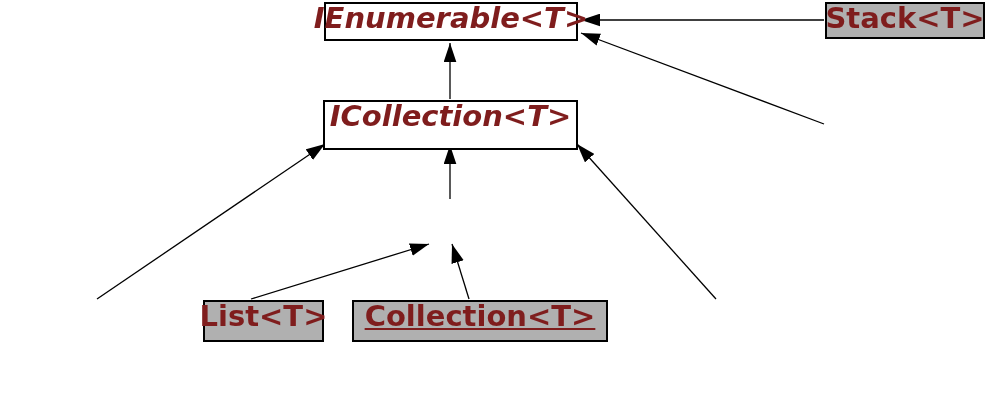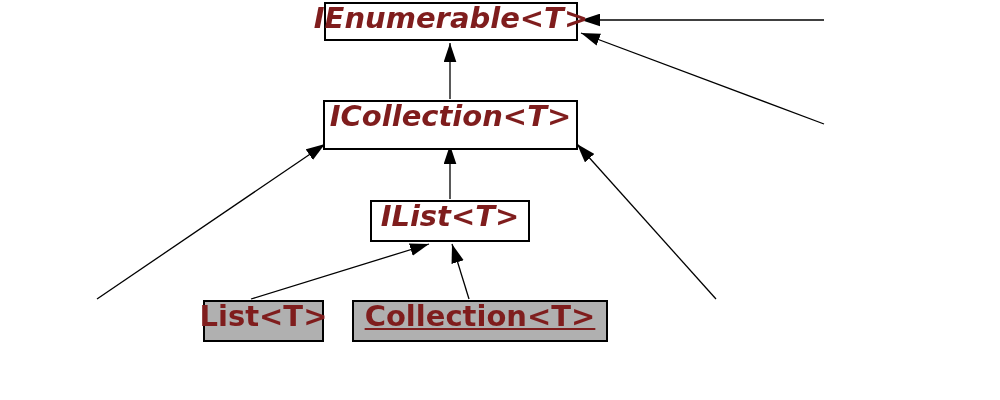--- a/index.html
+++ b/index.html
@@ -64,24 +64,24 @@
   </svg>
 
   <div class="node interface" style="left:324px; top:2px;  width:254px; height:39px;">
     <span>IEnumerable&lt;T&gt;</span>
   </div>
 
   <div class="node interface" style="left:323px; top:100px; width:255px; height:50px;">
     <span>ICollection&lt;T&gt;</span>
   </div>
 
-  <div class="node interface" style="left:370px; top:200px; width:160px; height:42px;">
-    <span>IList&lt;T&gt;</span>
+
+  <div class="node class" style="left:825px; top:2px;  width:160px; height:37px;">
+    <span>Stack&lt;T&gt;</span>
   </div>
-
 
 
 
   <div class="node class" style="left:203px; top:300px; width:121px; height:42px;">
     <span>List&lt;T&gt;</span>
   </div>
 
   <div class="node class" style="left:352px; top:300px; width:256px; height:42px;text-decoration:underline;">
     <span>Collection&lt;T&gt;</span>
   </div>

